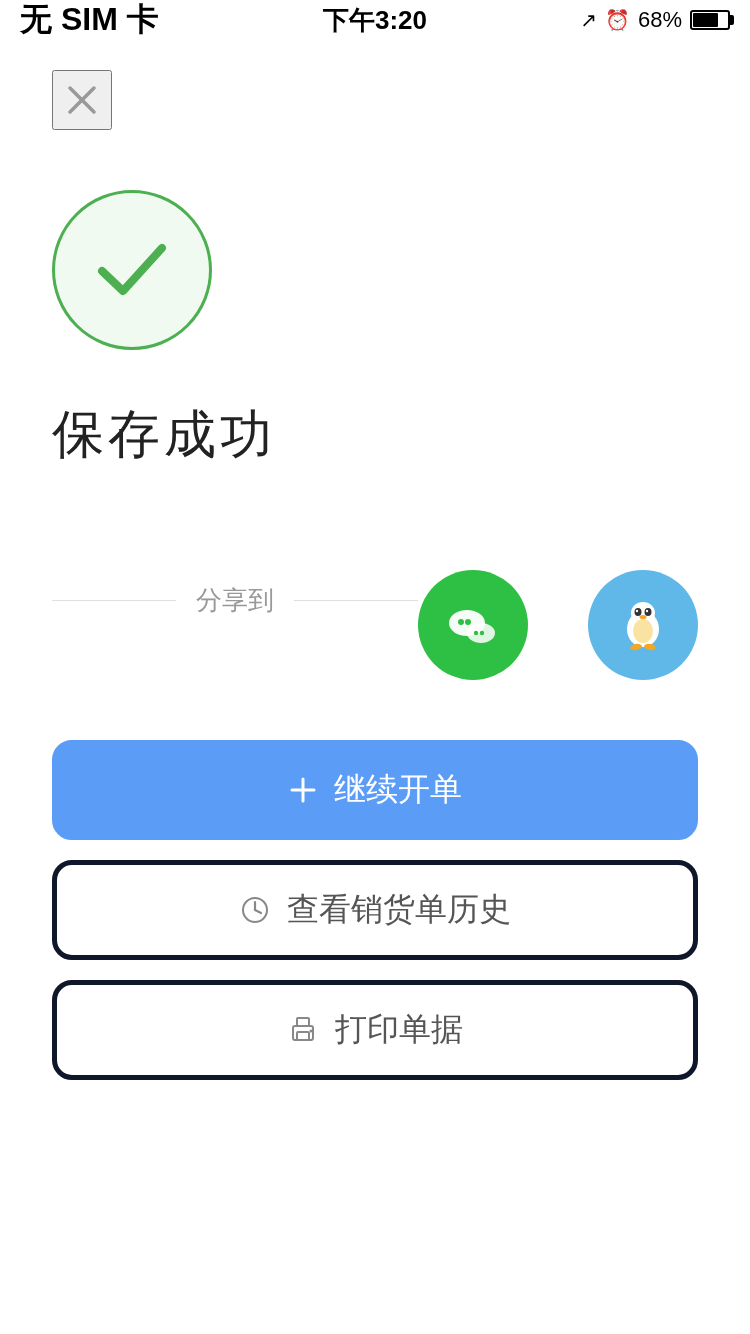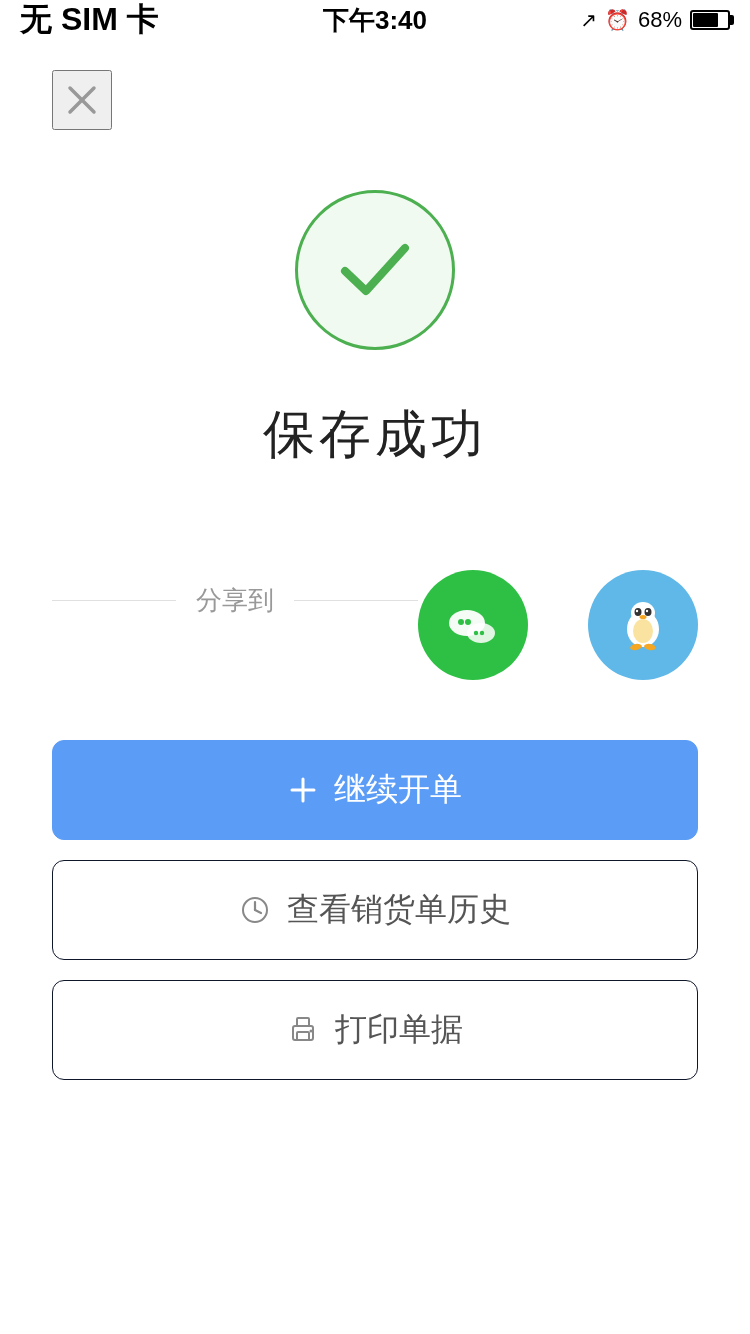--- a/index.html
+++ b/index.html
@@ -74,21 +74,20 @@
       width: 70%;
       margin-left: 1px;
       border-radius: 1px;
     }
 
     
     .main-content {
       flex: 1;
       display: flex;
       flex-direction: column;
-      align-items: center;
       padding: 0 52px;
     }
 
     
     .close-btn {
       align-self: flex-start;
       width: 60px;
       height: 60px;
       display: flex;
       align-items: center;
@@ -176,22 +175,22 @@
     .actions {
       width: 100%;
       margin-top: 60px;
       display: flex;
       flex-direction: column;
       gap: 20px;
     }
     .action-btn {
       width: 100%;
       height: 100px;
-      border-radius: 12px;
-      border: 1px solid #0f172a;
+      border-radius: 20px;
+      border: 5px solid #0f172a;
       background: #ffffff;
       display: flex;
       align-items: center;
       justify-content: center;
       gap: 16px;
       cursor: pointer;
       font-size: 32px;
       color: #555;
     }
     .action-btn.primary {
@@ -211,21 +210,21 @@
     <span>无 SIM 卡</span>
     <span>
       <svg viewBox="0 0 24 18" fill="none">
         <path d="M12 14a1.5 1.5 0 110 3 1.5 1.5 0 010-3z" fill="#000"></path>
         <path d="M7.5 10.5C8.9 9.1 10.4 8.3 12 8.3s3.1.8 4.5 2.2" stroke="#000" stroke-width="1.8" fill="none" stroke-linecap="round"></path>
         <path d="M4 7C6.4 4.6 9.1 3.3 12 3.3s5.6 1.3 8 3.7" stroke="#000" stroke-width="1.8" fill="none" stroke-linecap="round"></path>
         <path d="M1 3.5C4.2.4 7.9-1 12-1s7.8 1.4 11 4.5" stroke="#000" stroke-width="1.8" fill="none" stroke-linecap="round"></path>
       </svg>
     </span>
   </div>
-  <div class="status-center">下午3:40</div>
+  <div class="status-center">下午3:20</div>
   <div class="status-right">
     <span style="font-size:20px;">↗</span>
     <span style="font-size:20px;">⏰</span>
     <span>68%</span>
     <div class="battery-box">
       <div class="battery-fill"></div>
     </div>
   </div>
 </div>
 

